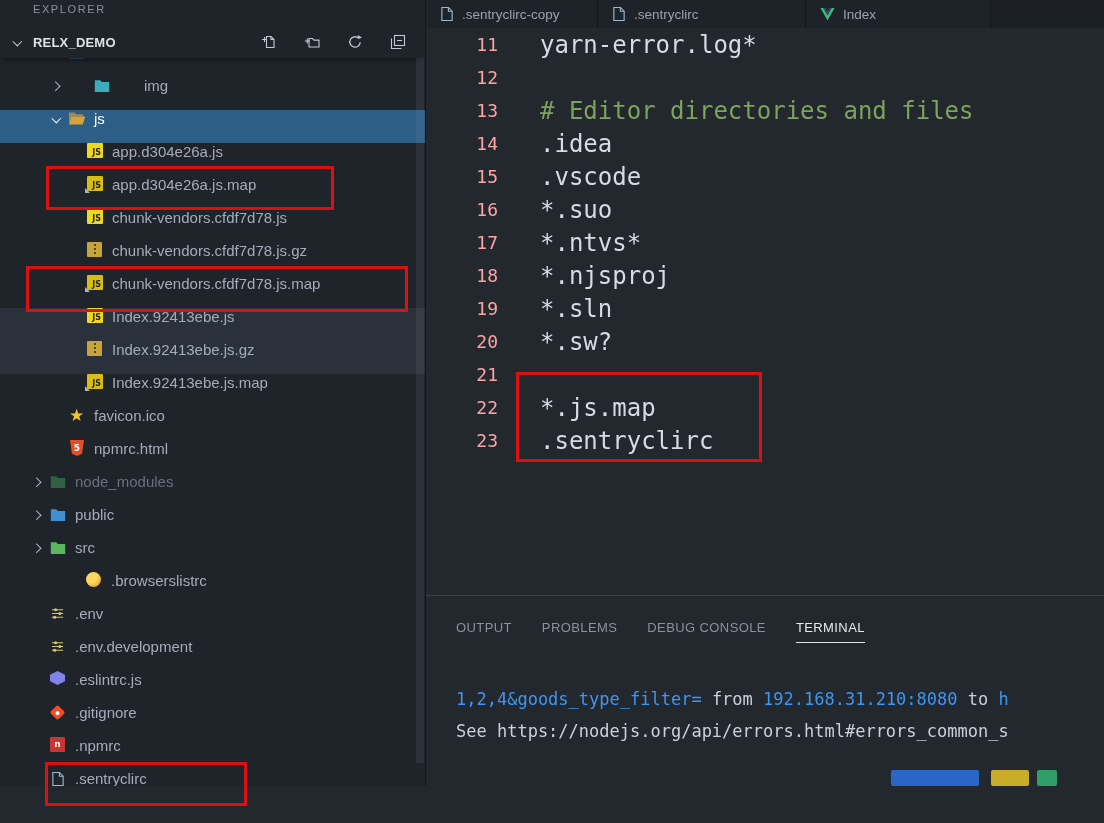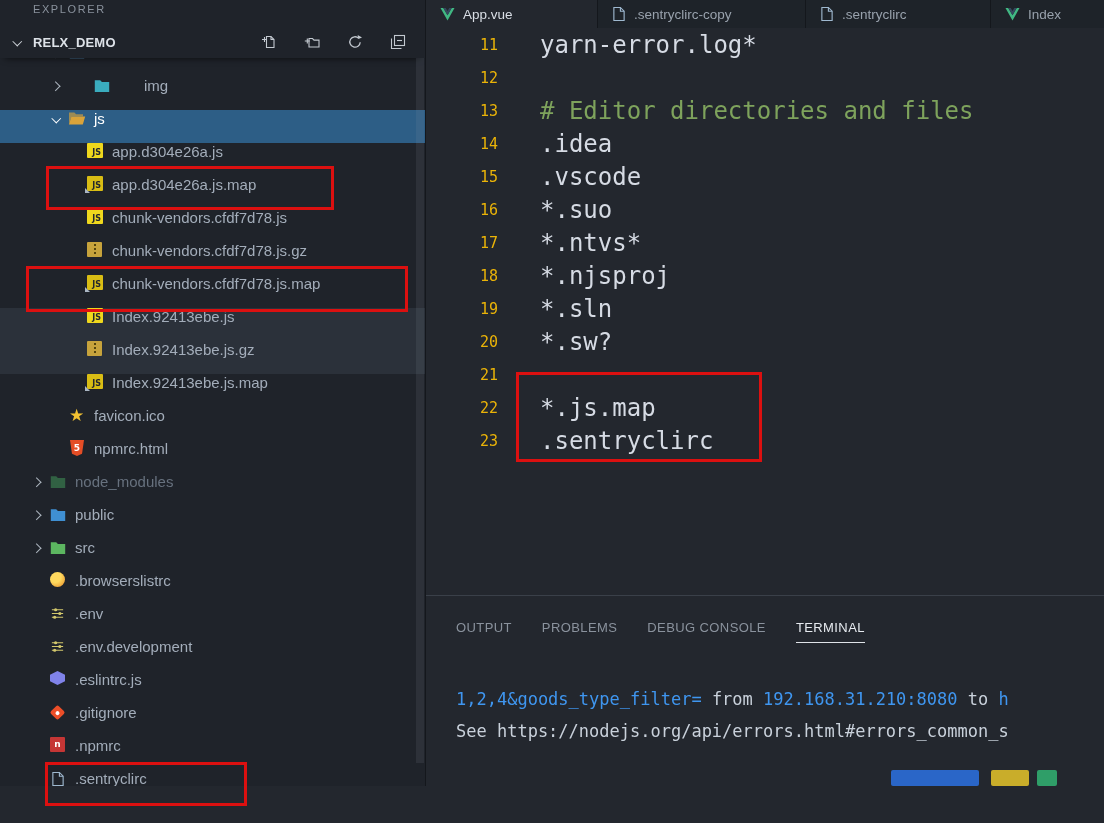--- a/index.html
+++ b/index.html
@@ -54,21 +54,21 @@
   .tab .ic{width:auto;margin-right:0}
   .tab.active{background:#23272e;color:#d9dee5}
   .tab:nth-child(1){width:172px}
   .tab:nth-child(2){width:208px}
   .tab:nth-child(3){width:185px}
   .tab:nth-child(4){width:114px}
   .tab-label{white-space:nowrap;overflow:hidden}
 
   .editor{flex:1;overflow:hidden;font-family:"DejaVu Sans Mono","Liberation Mono",monospace}
   .eline{height:33px;display:flex;align-items:center}
-  .num{width:72px;flex:none;text-align:right;color:#eab308;font-size:15px}
+  .num{width:72px;flex:none;text-align:right;color:#fca5a5;font-size:18px}
   .code{margin-left:42px;font-size:24px;color:#d6dbe4;white-space:pre}
   .code.comment{color:#7ea35c}
 
   
   .panel{height:191px;flex:none;border-top:1px solid #3a4049;display:flex;flex-direction:column;background:#23272e}
   .panel-tabs{height:58px;flex:none;display:flex;align-items:flex-start;gap:30px;padding:24px 0 0 30px}
   .panel-tab{font-size:13px;letter-spacing:.4px;color:#8a929d;padding-bottom:7px;border-bottom:1.5px solid transparent;cursor:pointer}
   .panel-tab.active{color:#e6eaef;border-bottom-color:#dfe3e8}
   .terminal{flex:1;position:relative;padding:29px 0 0 30px;font-family:"DejaVu Sans Mono","Liberation Mono",monospace;font-size:17px;overflow:hidden}
   .tline{height:32px;line-height:32px;white-space:pre}
@@ -238,21 +238,21 @@
           <span class="twisty right">
             <i></i>
           </span>
           <span class="ic">
             <svg width="16" height="14" viewBox="0 0 16 14">
               <path d="M.8 1.2h5.4l1.7 1.9h7.3V13H.8z" fill="#5cb660"></path>
             </svg>
           </span>
           <span class="label">src</span>
         </div>
-        <div class="row" style="padding-left: 28px;">
+        <div class="row" style="padding-left: 28px; margin-left: 36px;">
           <span class="twisty"></span>
           <span class="ic ic-bl"></span>
           <span class="label">.browserslistrc</span>
         </div>
         <div class="row" style="padding-left: 28px;">
           <span class="twisty"></span>
           <span class="ic">
             <svg width="15" height="15" viewBox="0 0 16 16">
               <g stroke="#d3c86c" stroke-width="1.3" fill="none">
                 <path d="M2 4h12M2 8h12M2 12h12"></path>
@@ -318,29 +318,20 @@
             </svg>
           </span>
           <span class="label">.sentryclirc-copy</span>
         </div>
       </div>
     <div class="sb-scroll"></div>
   </aside>
 
   <main class="main">
     <div class="tabbar" id="tabbar">
-        <div class="tab active">
-          <span class="ic">
-            <svg width="15" height="13" viewBox="0 0 14 13">
-              <path d="M0 0h2.8L7 7.2 11.2 0H14L7 12.6 0 0z" fill="#41b883"></path>
-              <path d="M2.8 0h2.4L7 3.1 8.8 0h2.4L7 7.2 2.8 0z" fill="#35495e"></path>
-            </svg>
-          </span>
-          <span class="tab-label">App.vue</span>
-        </div>
         <div class="tab">
           <span class="ic">
             <svg width="14" height="16" viewBox="0 0 15 16">
               <path d="M2 1h7l4 4v10H2z" fill="none" stroke="#9fb9d0" stroke-width="1.2"></path>
               <path d="M9 1v4h4" fill="none" stroke="#9fb9d0" stroke-width="1.2"></path>
             </svg>
           </span>
           <span class="tab-label">.sentryclirc-copy</span>
         </div>
         <div class="tab">

